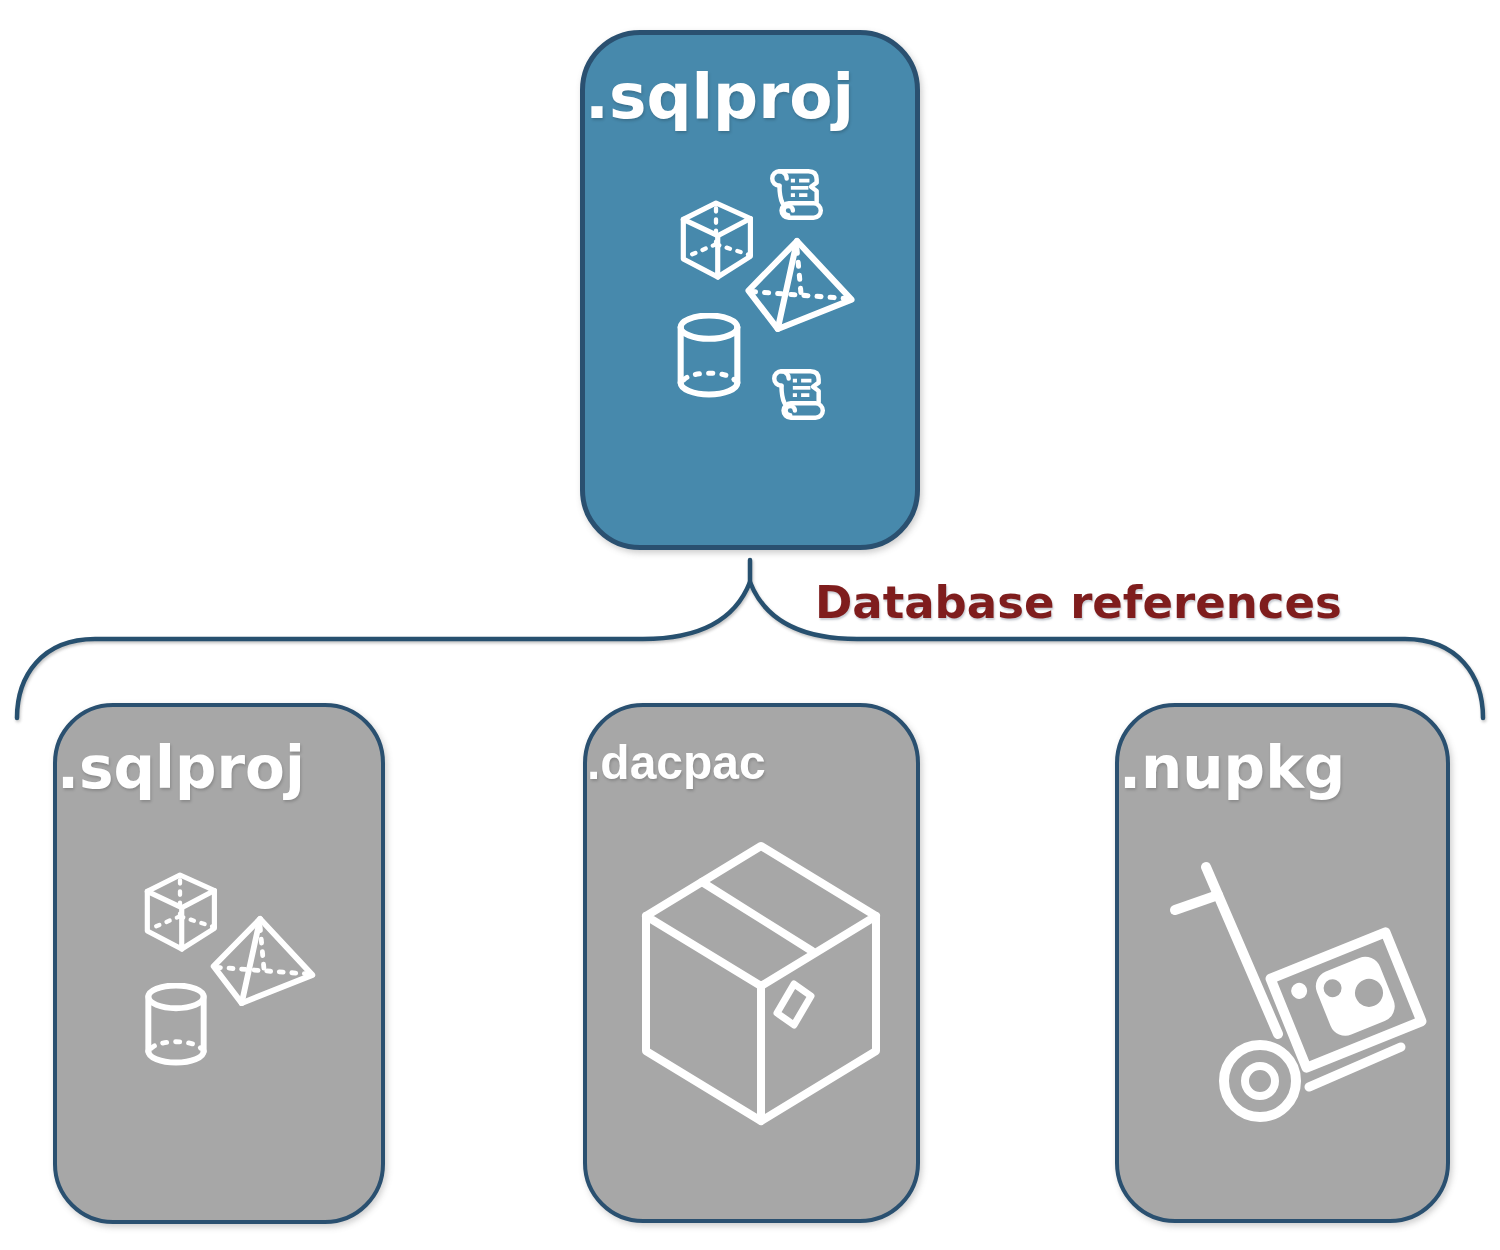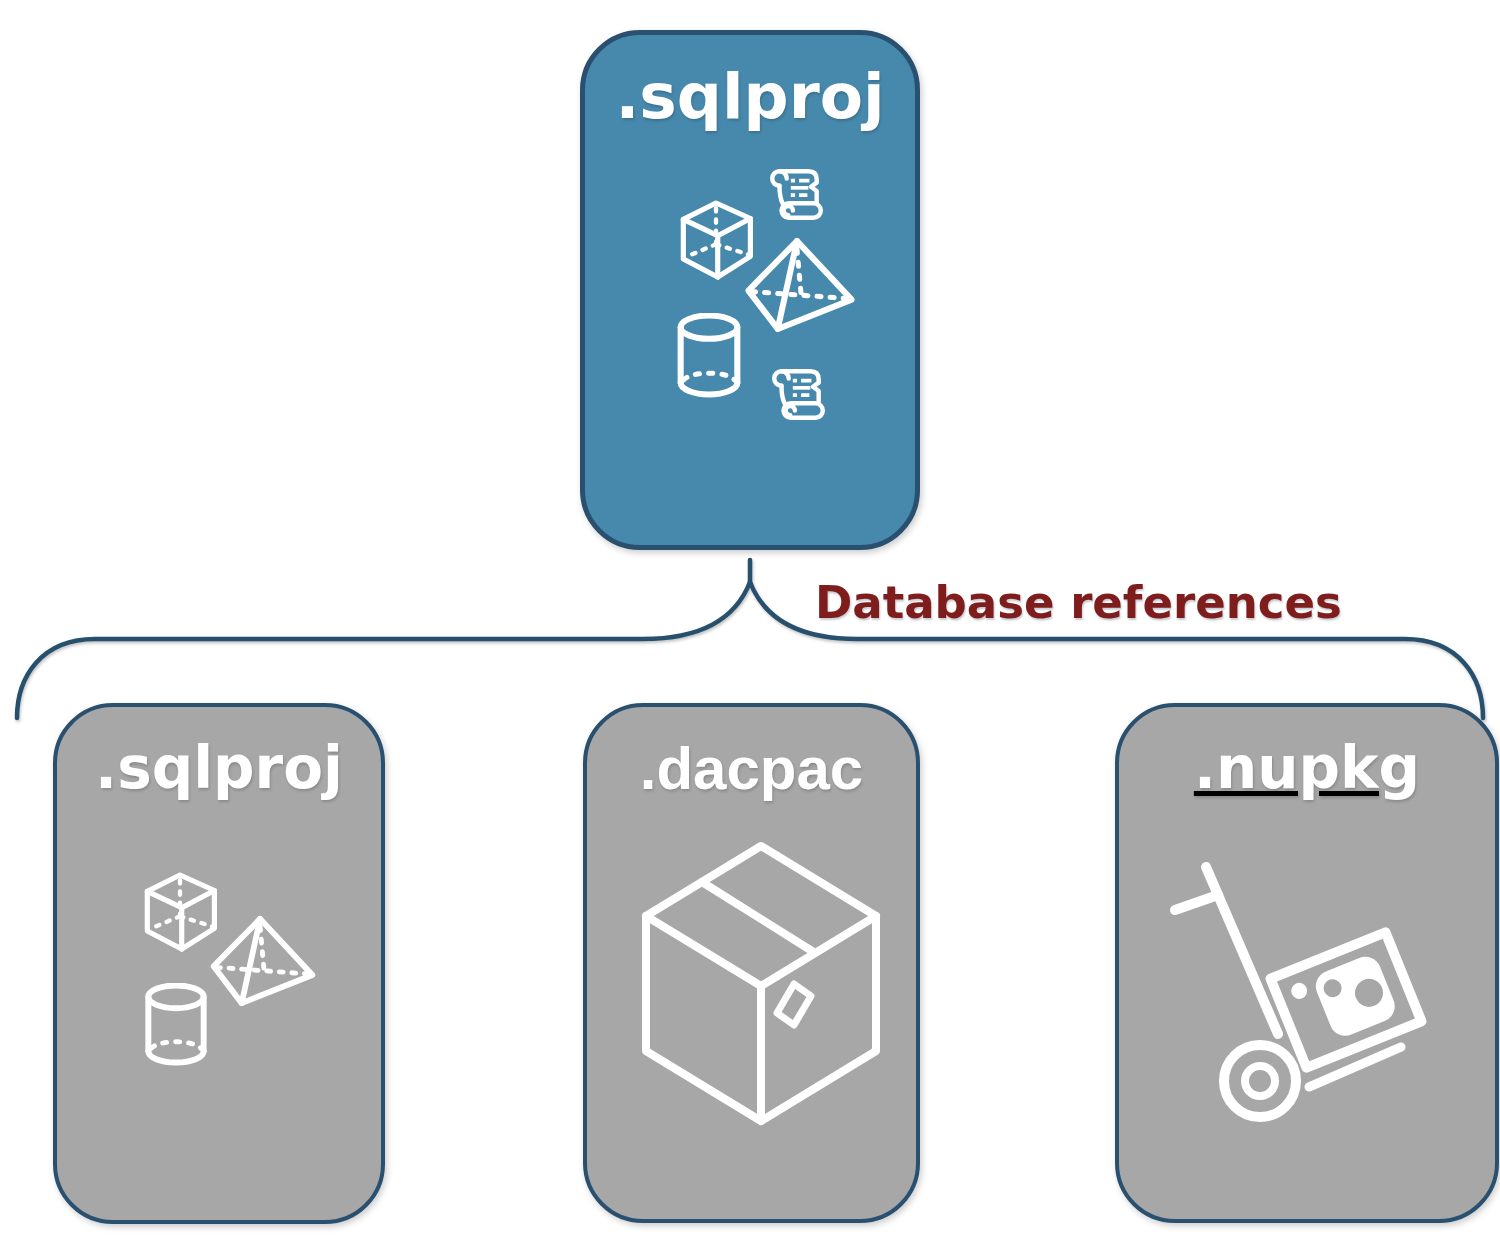--- a/index.html
+++ b/index.html
@@ -3,26 +3,26 @@
 <meta charset="utf-8">
 <style>
   html,body{margin:0;padding:0;background:#ffffff;}
   .canvas{position:relative;width:1500px;height:1250px;background:#ffffff;overflow:hidden;
           font-family:"DejaVu Sans","Liberation Sans",sans-serif;}
   .node{position:absolute;box-sizing:border-box;border:5px solid #2A5070;border-radius:60px;
         box-shadow:2px 3px 6px rgba(90,90,90,.30);}
   .node.root{left:580px;top:30px;width:340px;height:520px;background:#4789AC;}
   .node.c0{left:53px;top:703px;width:332px;height:521px;background:#A7A7A7;border-width:4px;}
   .node.c1{left:583px;top:703px;width:337px;height:520px;background:#A7A7A7;border-width:4px;}
-  .node.c2{left:1115px;top:703px;width:384px;height:520px;background:#A7A7A7;border-width:4px;text-decoration:underline;}
-  .title{width:100%;text-align:center;color:#ffffff;font-weight:bold;line-height:1;
+  .node.c2{left:1115px;top:703px;width:335px;height:520px;background:#A7A7A7;border-width:4px;}
+  .title{width:100%;color:#ffffff;font-weight:bold;line-height:1;
          text-shadow:1px 2px 3px rgba(0,0,0,.18);}
   .t-root{padding-top:30px;font-size:63px;font-family:"DejaVu Sans",sans-serif;}
   .t-child{padding-top:32px;font-size:58px;font-family:"DejaVu Sans",sans-serif;}
-  .t-lib{font-family:"Liberation Sans",sans-serif;font-size:60px;}
+  .t-lib{font-family:"Liberation Sans",sans-serif;font-size:48px;}
   .ic{position:absolute;overflow:visible;}
   .connector{position:absolute;left:0;top:0;filter:drop-shadow(1px 2px 1.5px rgba(120,120,120,.45));}
   .conn-label{position:absolute;left:815px;top:576px;font-size:45px;font-weight:bold;color:#7f1d1d;
               font-family:"DejaVu Sans","Liberation Sans",sans-serif;
               text-shadow:1px 2px 2px rgba(130,140,155,.45);white-space:nowrap;}
 </style>
 </head>
 <body>
 
 <div class="canvas">

